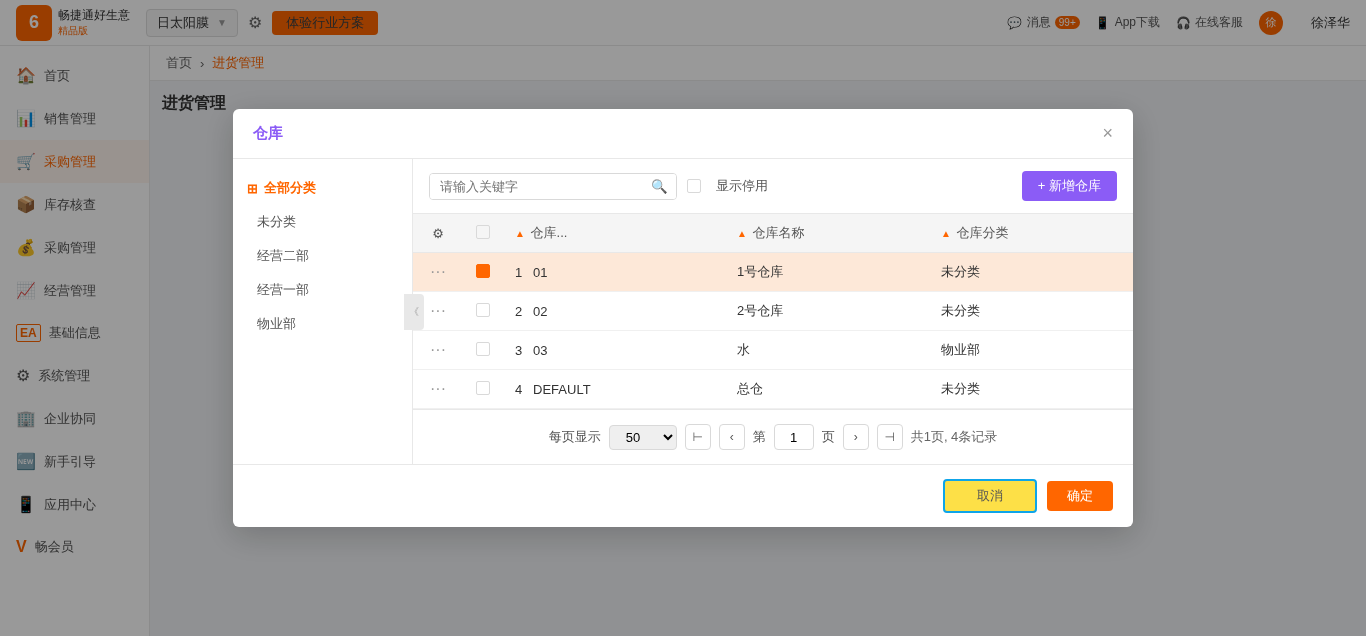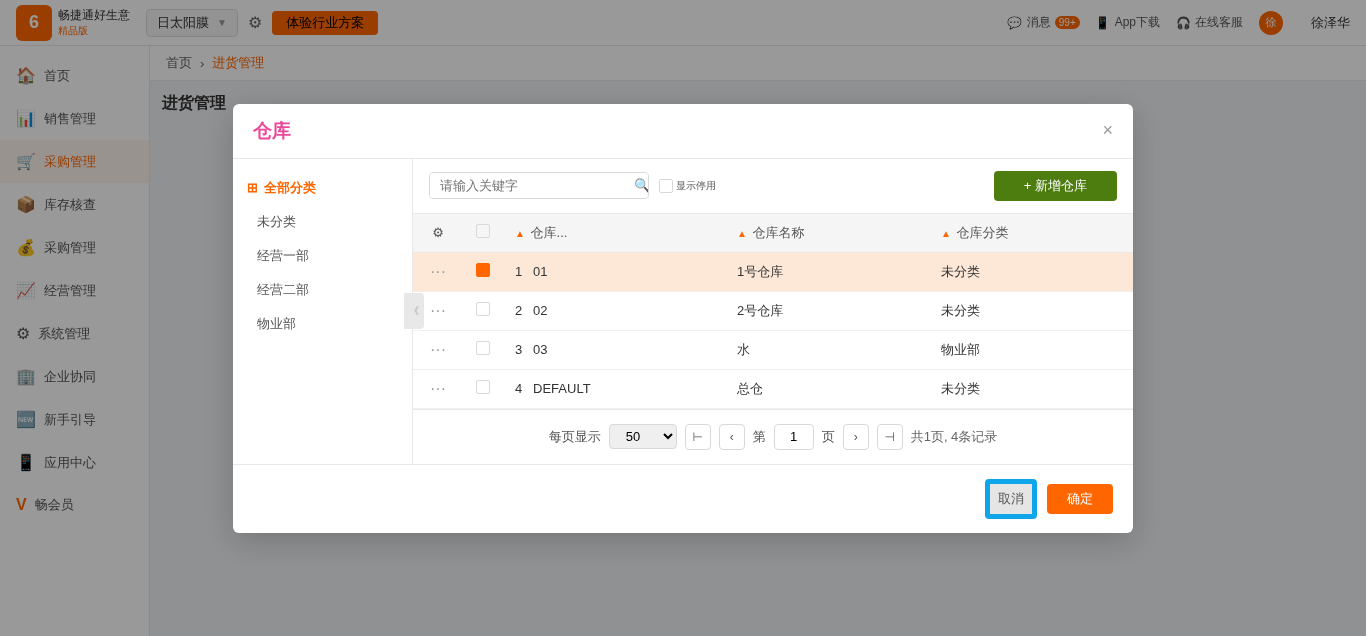--- a/index.html
+++ b/index.html
@@ -33,21 +33,21 @@
     .store-selector {
       display: flex; align-items: center;
       background: #f5f5f5; border: 1px solid #ddd;
       border-radius: 4px; padding: 4px 10px;
       cursor: pointer; margin-right: 10px;
       color: #333; font-size: 13px;
     }
     .store-selector .arrow { margin-left: 8px; color: #999; font-size: 10px; }
     .topbar-settings { margin-right: 10px; cursor: pointer; color: #666; font-size: 16px; }
     .trial-btn {
-      background: #f60; color: #000000;
+      background: #f60; color: #404040;
       border: none; border-radius: 4px;
       padding: 3px 14px; cursor: pointer; font-size: 13px;
       margin-right: auto;
     }
     .topbar-right { display: flex; align-items: center; gap: 16px; margin-left: auto; }
     .topbar-right-item { display: flex; align-items: center; gap: 4px; cursor: pointer; color: #555; font-size: 12px; }
     .badge { background: #f60; color: #fff; border-radius: 8px; font-size: 10px; padding: 1px 4px; }
     .user-name { color: #333; font-size: 13px; margin-left: 24px; }
 
     
@@ -95,21 +95,21 @@
       width: 900px;
       max-height: 620px;
       display: flex; flex-direction: column;
       box-shadow: 0 8px 32px rgba(0,0,0,0.2);
     }
     .modal-header {
       display: flex; align-items: center; justify-content: space-between;
       padding: 14px 20px;
       border-bottom: 1px solid #e8e8e8;
     }
-    .modal-title { font-size: 19px; font-weight: bold; color: #ec4899; }
+    .modal-title { font-size: 15px; font-weight: bold; color: #8b5cf6; }
     .modal-close { cursor: pointer; color: #999; font-size: 18px; }
     .modal-body { display: flex; flex: 1; overflow: hidden; }
 
     
     .category-panel {
       width: 180px;
       border-right: 1px solid #e8e8e8;
       padding: 12px 0;
       flex-shrink: 0;
       position: relative;
@@ -137,42 +137,42 @@
     
     .table-panel { flex: 1; display: flex; flex-direction: column; overflow: hidden; }
     .table-toolbar {
       display: flex; align-items: center; gap: 10px;
       padding: 12px 16px;
       border-bottom: 1px solid #e8e8e8;
     }
     .search-box {
       display: flex; align-items: center;
       border: 1px solid #d9d9d9; border-radius: 4px;
-      overflow: hidden; width: 220px;
+      overflow: hidden; width: 248px;
     }
     .search-input {
       border: none; outline: none;
       padding: 5px 10px; font-size: 13px;
       flex: 1; color: #333;
     }
     .search-btn {
       background: #fff; border: none; cursor: pointer;
       padding: 5px 8px; color: #999;
     }
-    .show-disabled { display: flex; align-items: center; gap: 3px; font-size: 10px; color: #555; cursor: pointer; text-align: right; }
+    .show-disabled { display: flex; align-items: center; gap: 15px; font-size: 13px; color: #555; cursor: pointer; text-align: right; }
     .checkbox-custom {
       width: 14px; height: 14px;
       border: 1px solid #d9d9d9; border-radius: 2px;
       display: inline-block;
     }
     .add-btn {
       margin-left: auto;
-      background: #4d7c0f; color: #fff;
+      background: #8b5cf6; color: #fff;
       border: none; border-radius: 4px;
-      padding: 6px 30px; cursor: pointer; font-size: 13px;
+      padding: 6px 16px; cursor: pointer; font-size: 13px;
     }
 
     
     .table-wrapper { flex: 1; overflow: auto; }
     table { width: 100%; border-collapse: collapse; }
     thead tr { background: #f5f5f5; }
     th {
       padding: 10px 12px; text-align: left;
       font-size: 13px; color: #555; font-weight: normal;
       border-bottom: 1px solid #e8e8e8;
@@ -214,22 +214,22 @@
     }
     .page-info { color: #666; }
 
     
     .modal-footer {
       display: flex; align-items: center; justify-content: flex-end;
       gap: 10px; padding: 14px 20px;
       border-top: 1px solid #e8e8e8;
     }
     .btn-cancel {
-      background: #e5e5e5; border: 5px solid #0ea5e9;
-      border-radius: 4px; padding: 6px 8px;
+      background: #fde047; border: 2px solid #0ea5e9;
+      border-radius: 4px; padding: 6px 32px;
       cursor: pointer; font-size: 13px; color: #555;
     }
     .btn-confirm {
       background: #f60; color: #fff;
       border: none; border-radius: 4px;
       padding: 6px 20px; cursor: pointer; font-size: 13px;
     }
   </style>
 </head>
 <body>
@@ -290,20 +290,24 @@
     </div>
     <div class="sidebar-item">
       <span class="si-icon">💰</span>
       <span>采购管理</span>
     </div>
     <div class="sidebar-item">
       <span class="si-icon">📈</span>
       <span>经营管理</span>
     </div>
     <div class="sidebar-item">
+      <span class="si-icon" style="font-style:normal;font-size:12px;font-weight:bold;color:#f60;border:1px solid #f60;padding:1px 3px;border-radius:2px;">EA</span>
+      <span>基础信息</span>
+    </div>
+    <div class="sidebar-item">
       <span class="si-icon">⚙</span>
       <span>系统管理</span>
     </div>
     <div class="sidebar-item">
       <span class="si-icon">🏢</span>
       <span>企业协同</span>
     </div>
     <div class="sidebar-item">
       <span class="si-icon">🆕</span>
       <span>新手引导</span>
@@ -339,22 +343,22 @@
     </div>
 
     <div class="modal-body">
 
       <div class="category-panel">
         <div class="category-header">
           <span style="color:#f60;">⊞</span>
           <span>全部分类</span>
         </div>
         <div class="category-item">未分类</div>
+        <div class="category-item">经营二部</div>
         <div class="category-item">经营一部</div>
-        <div class="category-item">经营二部</div>
         <div class="category-item">物业部</div>
         <div class="category-collapse">《</div>
       </div>
 
       <div class="table-panel">
 
         <div class="table-toolbar">
           <div class="search-box">
             <input class="search-input" type="text" placeholder="请输入关键字" style="">
             <button class="search-btn">🔍</button>

